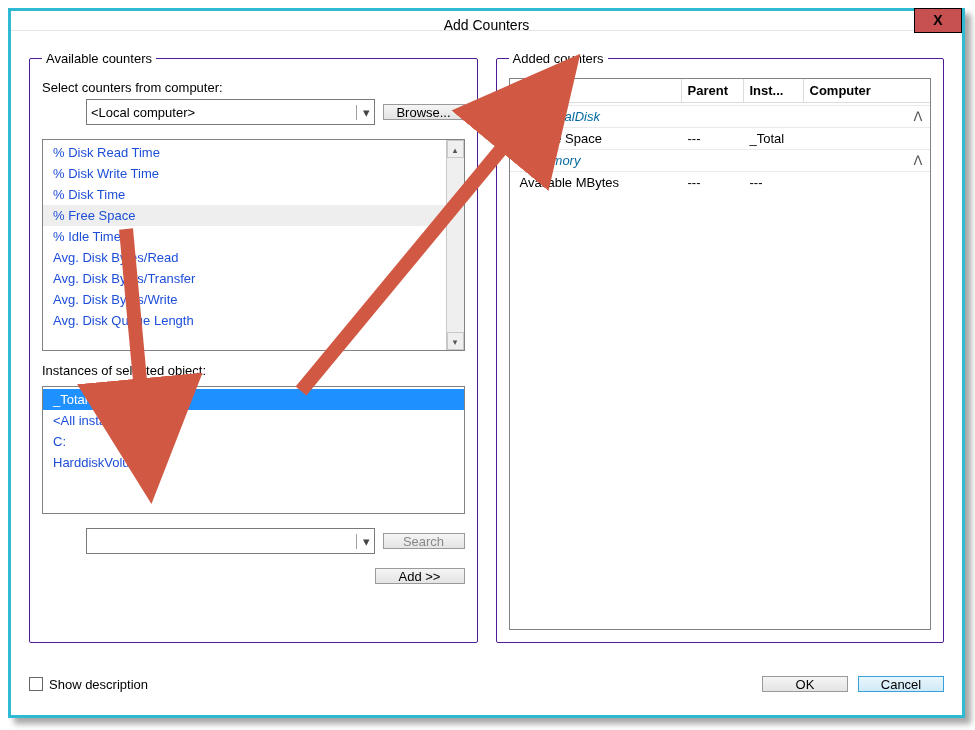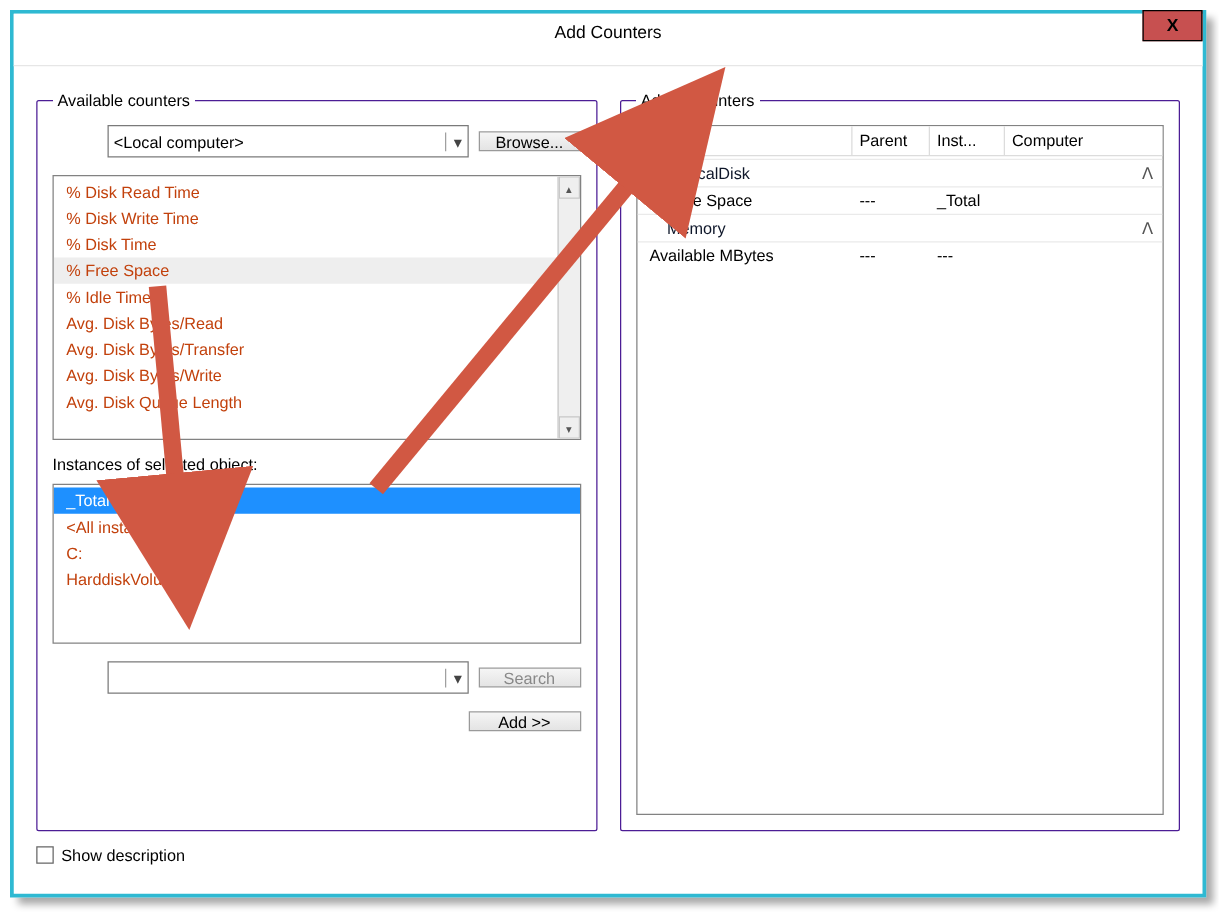--- a/index.html
+++ b/index.html
@@ -11,21 +11,21 @@
     position: relative;
   }
   .window {
     position: absolute;
     left: 8px; top: 8px; right: 10px; bottom: 12px;
     border: 3px solid #2fb9d2;
     background: #fff;
     box-shadow: 6px 6px 6px rgba(0,0,0,0.35);
   }
   .titlebar {
-    height: 42px;
+    height: 20px;
     background: #fff;
     position: relative;
     text-align: center;
     line-height: 28px;
     border-bottom: 1px solid #e6e6e6;
   }
   .titlebar-title { font-size: 14px; color: #000; }
   .close-btn {
     position: absolute;
     right: 0; top: -3px;
@@ -114,21 +114,21 @@
   }
   .list-inner {
     position: absolute;
     left: 0; top: 0; bottom: 0; right: 18px;
     overflow: hidden;
     padding: 2px 0;
   }
   .list-item {
     padding: 3px 10px;
     white-space: nowrap;
-    color: #c2410c;
+    color: #1d4ed8;
     cursor: pointer;
   }
   .list-item.highlight { background: #eeeeee; }
   .list-item.selected { background: #1e90ff; color: #fff; }
   
   .scrollbar {
     position: absolute;
     right: 0; top: 0; bottom: 0; width: 18px;
     background: #efefef;
     border-left: 1px solid #c8c8c8;
@@ -154,39 +154,40 @@
   }
   .thead {
     display: flex;
     border-bottom: 1px solid #dcdcdc;
     background: #fff;
   }
   .th {
     border-right: 1px solid #dcdcdc;
     padding: 4px 6px;
     text-align: left;
-    font-weight: normal;
+    font-weight: bold;
   }
   .th:last-child { border-right: none; }
   .c1 { flex: 0 0 172px; }
   .c2 { flex: 0 0 62px; }
   .c3 { flex: 0 0 60px; }
   .c4 { flex: 1; }
   .cexp { flex: 0 0 24px; text-align: center; }
   .tbody { padding: 2px 0; }
   .trow {
     display: flex;
     padding: 3px 0;
     align-items: center;
   }
   .td { padding: 0 6px; white-space: nowrap; }
   .td.c1 { padding-left: 10px; }
   .group-row .td.c1 {
-    color: #0f172a;
+    color: #0369a1;
     padding-left: 24px;
+    font-style: italic;
   }
   .group-row {
     border-top: 1px solid #eaeaea;
     border-bottom: 1px solid #eaeaea;
   }
   .expand-caret { color: #555; cursor: pointer; }
   .trow.data .td.c1 { padding-left: 10px; }
 
   .remove-row { margin-top: 12px; }
 
@@ -221,20 +222,21 @@
   <div class="titlebar">
     <span class="titlebar-title">Add Counters</span>
     <div class="close-btn">X</div>
   </div>
 
   <div class="content">
 
     <fieldset class="group">
       <legend>Available counters</legend>
 
+      <div class="lbl">Select counters from computer:</div>
       <div class="row">
         <div class="combo">
           <span>&lt;Local computer&gt;</span>
           <span class="caret">▾</span>
         </div>
         <button class="btn">Browse...</button>
       </div>
 
       <div class="listbox counters">
         <div class="list-inner" id="counters-list">
@@ -322,20 +324,24 @@
 
     </fieldset>
 
   </div>
 
   <div class="footer">
     <label class="chk">
       <span class="chkbox"></span>
       <span>Show description</span>
     </label>
+    <div class="footer-buttons">
+      <button class="btn">OK</button>
+      <button class="btn primary">Cancel</button>
+    </div>
   </div>
 
   <svg class="arrow-svg" width="960" height="710">
     <defs>
       <marker id="ah" viewBox="0 0 10 10" refX="1" refY="5" markerWidth="9" markerHeight="9" orient="auto-start-reverse">
         <path d="M0,0 L10,5 L0,10 Z" fill="#d15843"></path>
       </marker>
     </defs>
     <line x1="115" y1="218" x2="130" y2="380" stroke="#d15843" stroke-width="14" marker-end="url(#ah)"></line>
     <line x1="290" y1="380" x2="497" y2="130" stroke="#d15843" stroke-width="14" marker-end="url(#ah)"></line>

